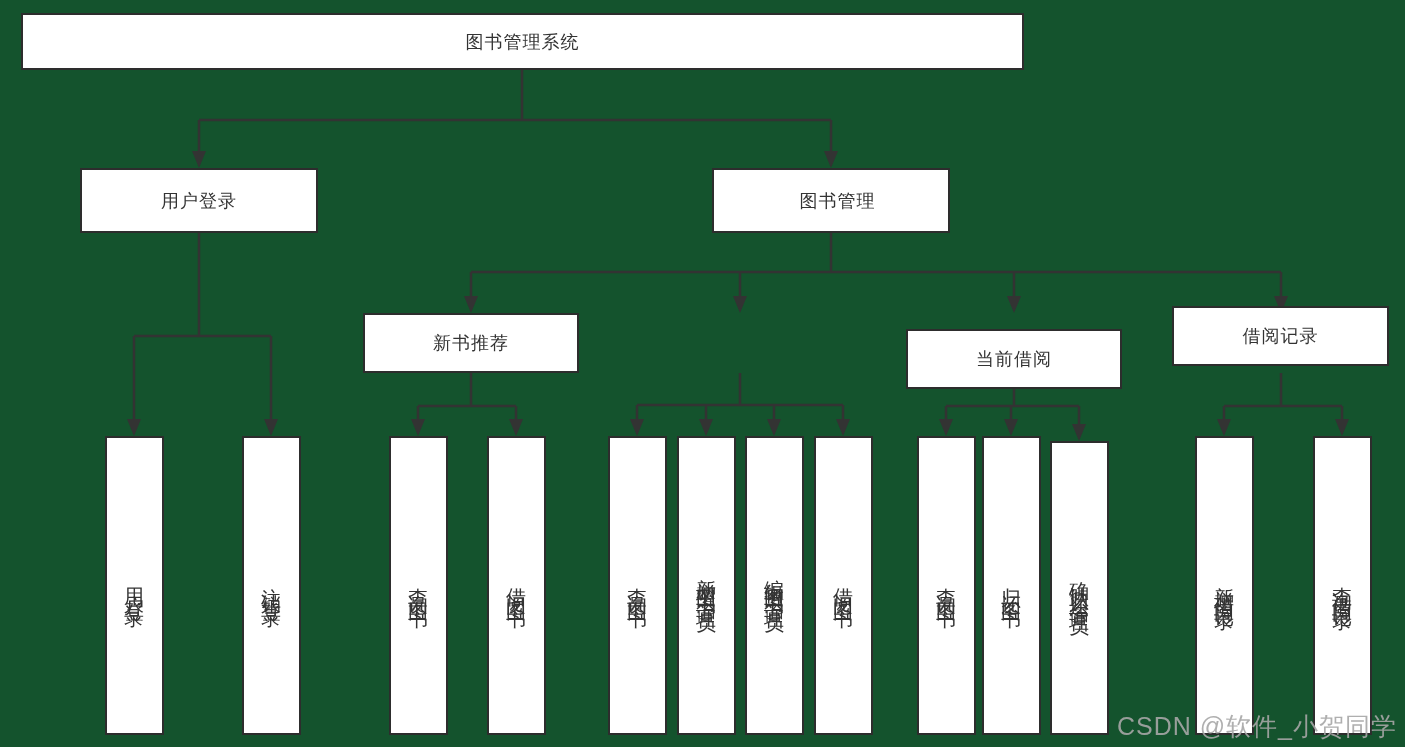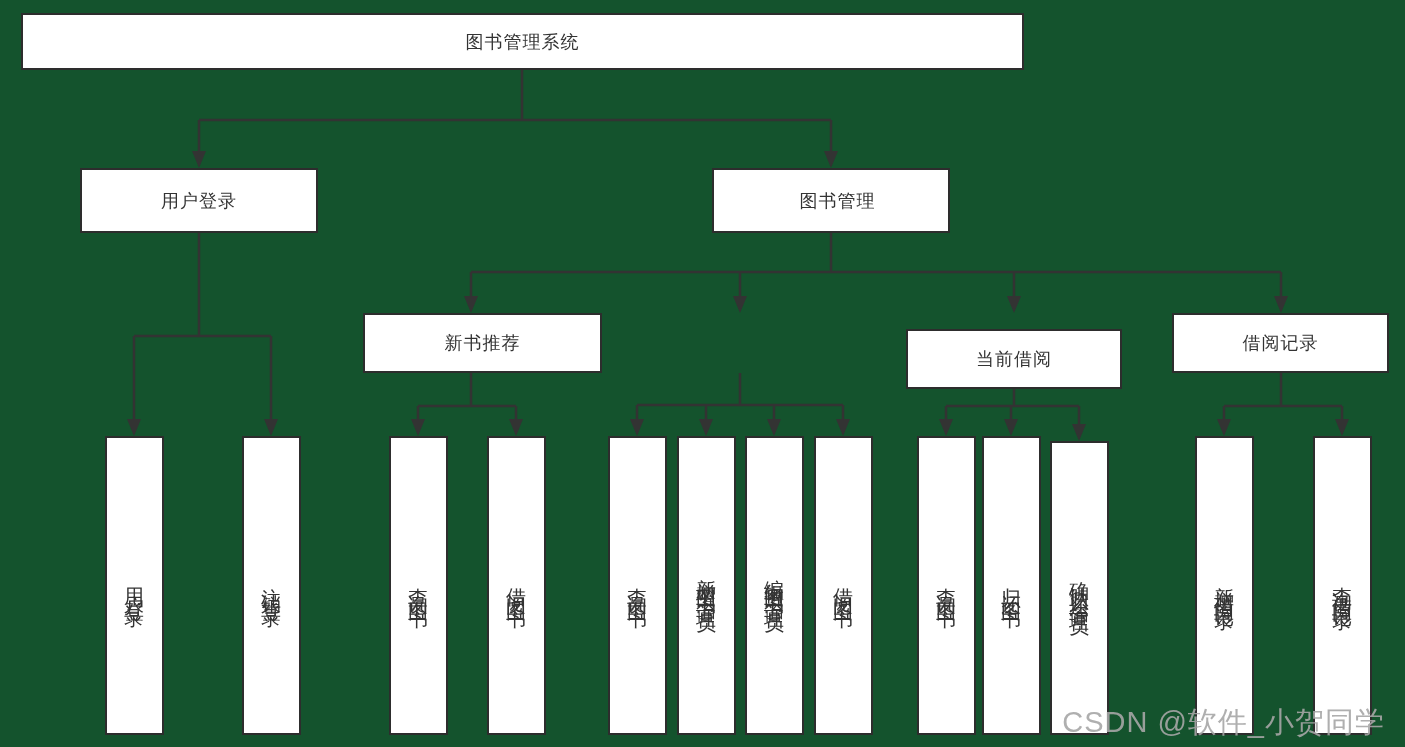--- a/index.html
+++ b/index.html
@@ -44,42 +44,42 @@
     letter-spacing: 7px;
     line-height: 1;
   }
   .leaf.long {
     letter-spacing: 5px;
   }
   
   .n-root   { left: 21px;   top: 13px;  width: 1003px; height: 57px; }
   .n-l2-0   { left: 80px;   top: 168px; width: 238px;  height: 65px; }
   .n-l2-1   { left: 712px;  top: 168px; width: 238px;  height: 65px; padding-left: 13px; }
-  .n-l3-0   { left: 363px;  top: 313px; width: 239px;  height: 60px; }
+  .n-l3-0   { left: 363px;  top: 313px; width: 216px;  height: 60px; }
   .n-l3-1   { left: 632px;  top: 313px; width: 216px;  height: 60px; }
   .n-l3-2   { left: 906px;  top: 329px; width: 216px;  height: 60px; }
-  .n-l3-3   { left: 1172px; top: 313px; width: 217px;  height: 60px; }
+  .n-l3-3   { left: 1172px; top: 306px; width: 217px;  height: 60px; }
   .n-u0     { left: 105px;  top: 436px; width: 59px;   height: 299px; }
   .n-u1     { left: 242px;  top: 436px; width: 59px;   height: 299px; }
   .n-n0     { left: 389px;  top: 436px; width: 59px;   height: 299px; }
   .n-n1     { left: 487px;  top: 436px; width: 59px;   height: 299px; }
   .n-b0     { left: 608px;  top: 436px; width: 59px;   height: 299px; }
   .n-b1     { left: 677px;  top: 436px; width: 59px;   height: 299px; }
   .n-b2     { left: 745px;  top: 436px; width: 59px;   height: 299px; }
   .n-b3     { left: 814px;  top: 436px; width: 59px;   height: 299px; }
   .n-c0     { left: 917px;  top: 436px; width: 59px;   height: 299px; }
   .n-c1     { left: 982px;  top: 436px; width: 59px;   height: 299px; }
   .n-c2     { left: 1050px; top: 441px; width: 59px;   height: 294px; }
   .n-r0     { left: 1195px; top: 436px; width: 59px;   height: 299px; }
   .n-r1     { left: 1313px; top: 436px; width: 59px;   height: 299px; }
   .watermark {
     position: absolute;
-    right: 20px;
+    right: 8px;
     bottom: 4px;
-    font-size: 29px;
+    font-size: 25px;
     letter-spacing: 1px;
     color: rgba(166, 166, 166, 0.9);
     z-index: 5;
     white-space: nowrap;
   }
 </style>
 </head>
 <body>
 
 <div class="stage">

